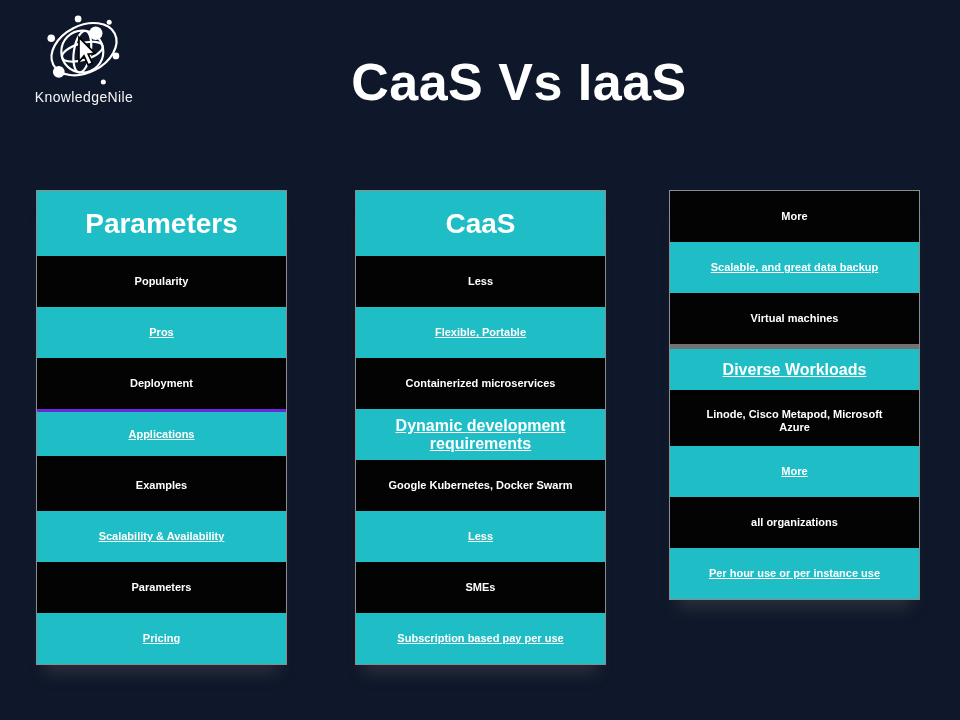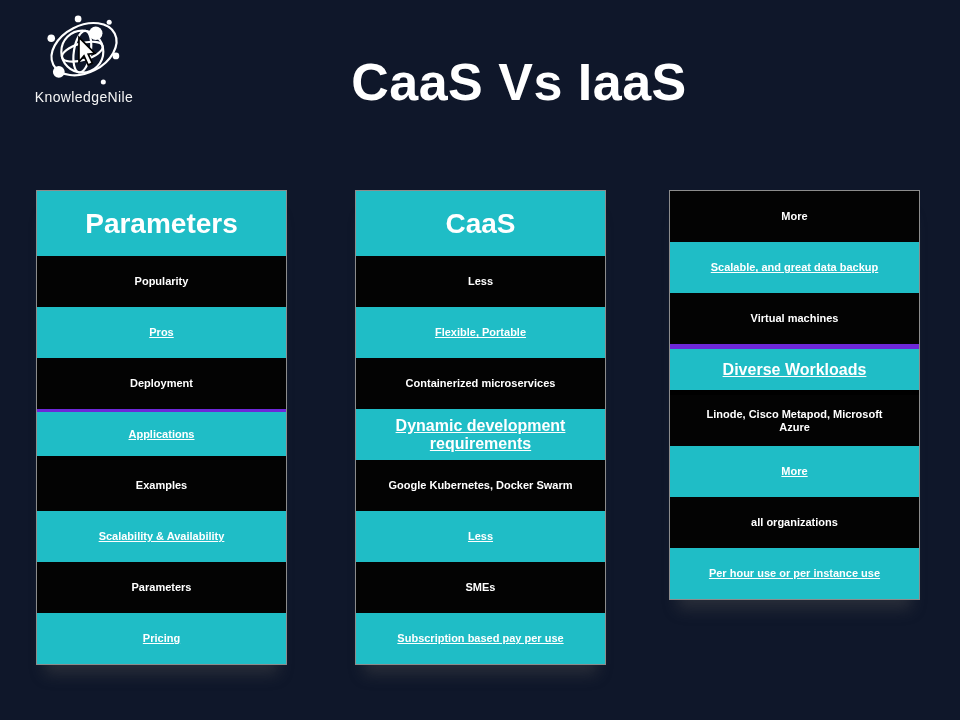--- a/index.html
+++ b/index.html
@@ -22,21 +22,21 @@
   .col-1{left:36px}.col-2{left:355px}.col-3{left:669px}
 
   .hdr{height:65px;display:flex;align-items:center;justify-content:center;
        background:#1FBDC6;color:#fff;font-size:28px;font-weight:bold;}
   .cell{height:51px;display:flex;align-items:center;justify-content:center;
         text-align:center;color:#fff;font-size:11px;font-weight:bold;line-height:1.12;
         padding:0 21px;box-sizing:border-box;}
   .teal{background:#1FBDC6;text-decoration:underline;}
   .dark{background:#030303;}
   .small{font-size:16px;}
-  .inset{border-top:5px solid #6d28d9;border-bottom:5px solid #000;}
+  .inset{border-top:5px solid #737373;border-bottom:5px solid #000;}
   .inset2{border-top:3px solid #6d28d9;border-bottom:4px solid #000;}
 </style>
 </head>
 <body>
 
 <div class="canvas">
 
   <div class="logo">
     <svg width="84" height="84" viewBox="0 0 100 100" aria-hidden="true">
       <g fill="none" stroke="#ffffff" stroke-width="2.6">

